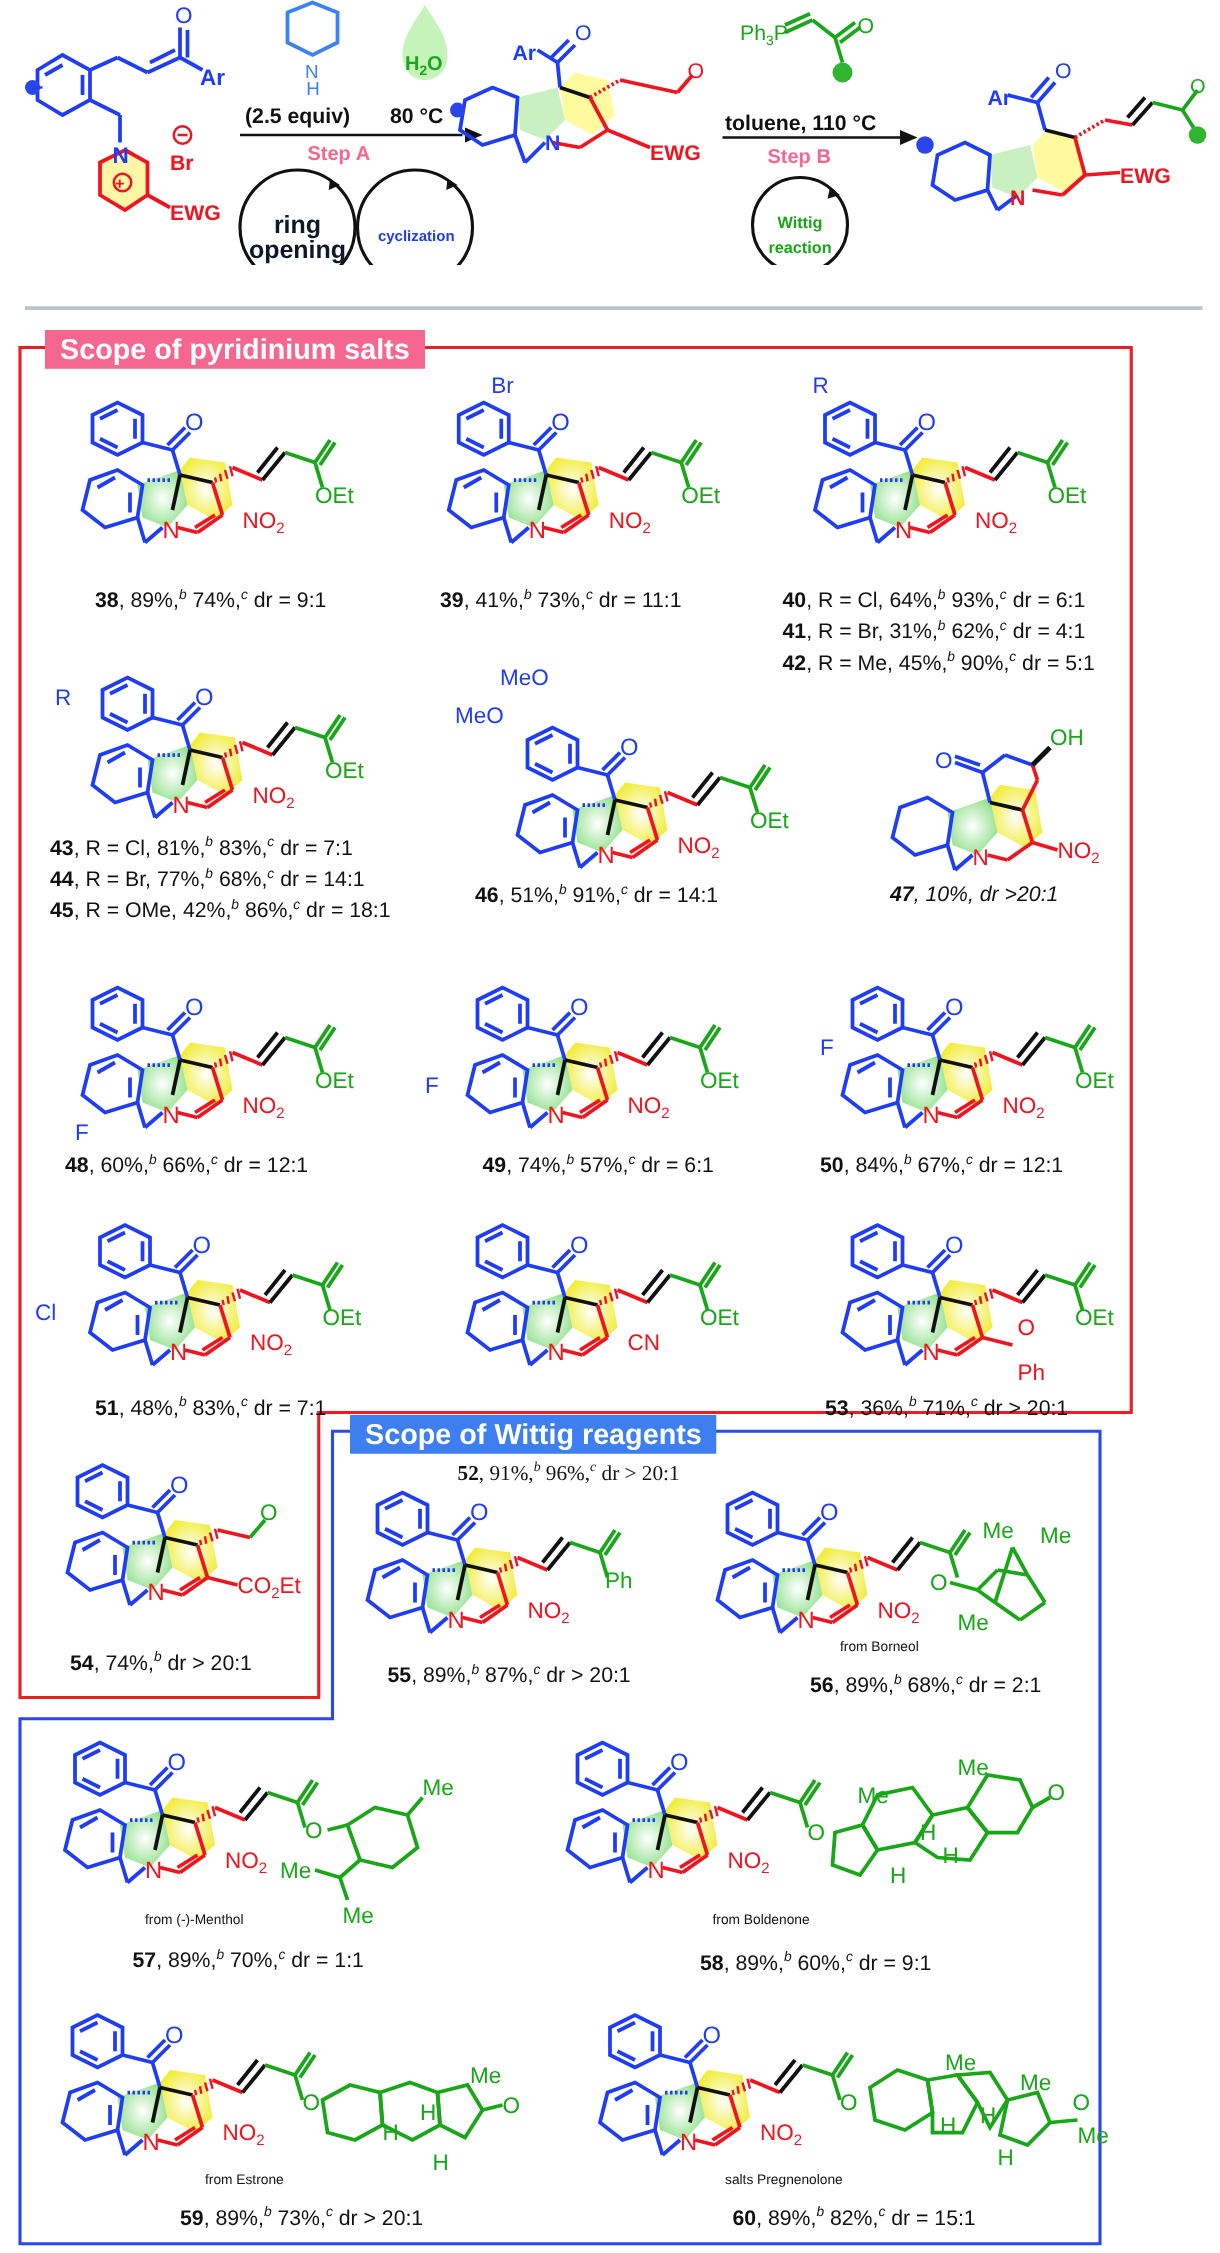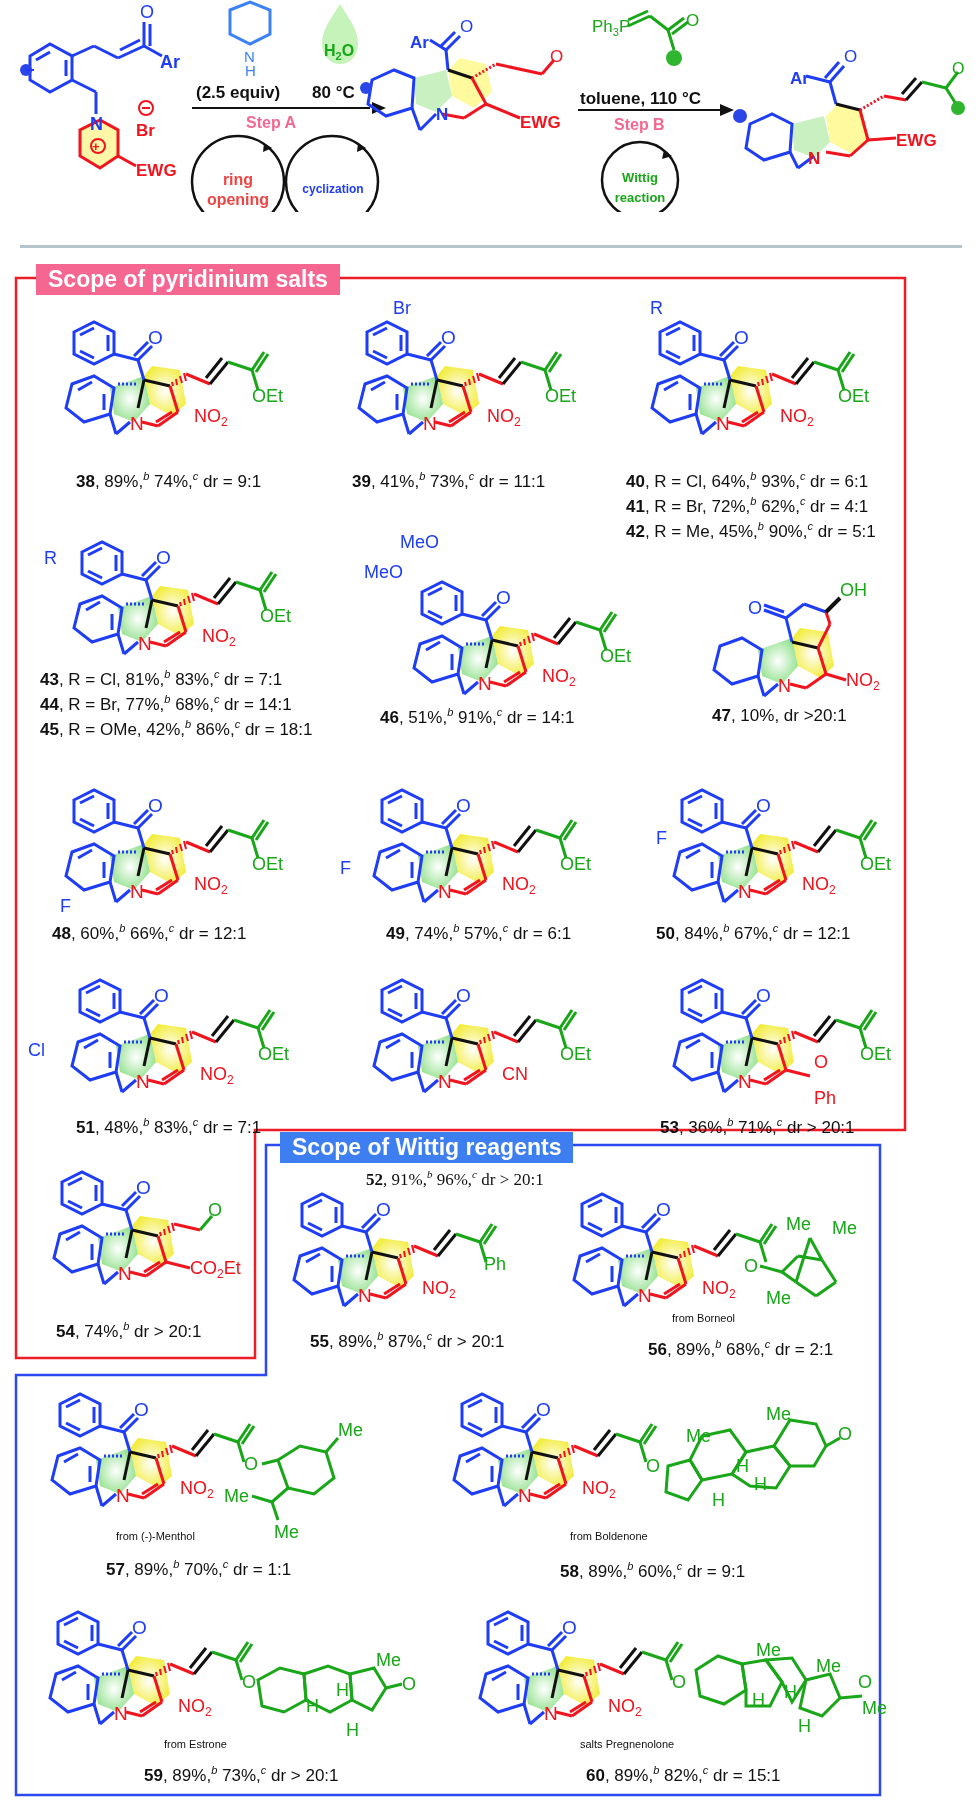--- a/index.html
+++ b/index.html
@@ -205,21 +205,21 @@
       <text x="952" y="74" font-size="16" fill="#19a619" class="scheme-text" style="font-weight:normal">O</text>
       <line x1="946" y1="88" x2="956" y2="104" stroke="#19a619" stroke-width="3"></line>
       <circle cx="958" cy="108" r="7" fill="#2fb52f"></circle>
       <text x="808" y="164" font-size="17" fill="#f0141e" class="scheme-text">N</text>
       <text x="790" y="84" font-size="17" fill="#1f3df5" class="scheme-text">Ar</text>
       <text x="844" y="62" font-size="17" fill="#1f3df5" class="scheme-text" style="font-weight:normal">O</text>
       <line x1="868" y1="140" x2="896" y2="138" stroke="#f0141e" stroke-width="3"></line>
       <text x="896" y="146" font-size="17" fill="#f0141e" class="scheme-text">EWG</text>
     </g>
   </svg>
-  <div class="abs scheme-text" style="left:198px;top:170px;width:80px;text-align:center;color:#ef4444;font-size:16px;line-height:20px;">ring opening</div>
+  <div class="abs scheme-text" style="left:198px;top:170px;width:80px;text-align:center;color:#0f172a;font-size:20px;line-height:20px;">ring opening</div>
   <div class="abs scheme-text" style="left:288px;top:182px;width:90px;text-align:center;color:#1f3df5;font-size:12px;">cyclization</div>
   <div class="abs scheme-text" style="left:600px;top:168px;width:80px;text-align:center;color:#19a619;font-size:13px;line-height:20px;">Wittig reaction</div>
 </div>
 
 <div class="abs" style="left:20px;top:245px;width:942px;height:3px;background:#b7c4cc;"></div>
 
 <svg class="abs" style="left:0;top:0" width="976" height="1802">
 
   <path d="M 36 278 L 16 278 L 16 1358 L 255 1358 L 255 1130 L 905 1130 L 905 278 L 280 278" fill="none" stroke="#ee1c24" stroke-width="2.5"></path>
 
@@ -458,27 +458,27 @@
       <text x="286" y="98" fill="#19a619">H</text>
         <text x="318" y="90" fill="#19a619">H</text>
         <text x="332" y="124" fill="#19a619">H</text>
       </g>
   </g>
 </svg>
 
 <div class="caption" style="left:76px;top:470px;"><b>38</b><span>, 89%,</span><sup>b</sup><span> 74%,</span><sup>c</sup><span> dr = 9:1</span></div>
 <div class="caption" style="left:352px;top:470px;"><b>39</b><span>, 41%,</span><sup>b</sup><span> 73%,</span><sup>c</sup><span> dr = 11:1</span></div>
 <div class="caption" style="left:626px;top:470px;"><b>40</b><span>, R = Cl, 64%,</span><sup>b</sup><span> 93%,</span><sup>c</sup><span> dr = 6:1</span></div>
-<div class="caption" style="left:626px;top:495px;"><b>41</b><span>, R = Br, 72%,</span><sup>b</sup><span> 62%,</span><sup>c</sup><span> dr = 4:1</span></div>
+<div class="caption" style="left:626px;top:495px;"><b>41</b><span>, R = Br, 31%,</span><sup>b</sup><span> 62%,</span><sup>c</sup><span> dr = 4:1</span></div>
 <div class="caption" style="left:626px;top:520px;"><b>42</b><span>, R = Me, 45%,</span><sup>b</sup><span> 90%,</span><sup>c</sup><span> dr = 5:1</span></div>
 <div class="caption" style="left:40px;top:668px;"><b>43</b><span>, R = Cl, 81%,</span><sup>b</sup><span> 83%,</span><sup>c</sup><span> dr = 7:1</span></div>
 <div class="caption" style="left:40px;top:693px;"><b>44</b><span>, R = Br, 77%,</span><sup>b</sup><span> 68%,</span><sup>c</sup><span> dr = 14:1</span></div>
 <div class="caption" style="left:40px;top:718px;"><b>45</b><span>, R = OMe, 42%,</span><sup>b</sup><span> 86%,</span><sup>c</sup><span> dr = 18:1</span></div>
 <div class="caption" style="left:380px;top:706px;"><b>46</b><span>, 51%,</span><sup>b</sup><span> 91%,</span><sup>c</sup><span> dr = 14:1</span></div>
-<div class="caption" style="left:712px;top:706px;"><b>47</b><span>, 10%, dr &gt;20:1</span></div>
+<div class="caption" style="left:712px;top:706px;font-style:italic;"><b>47</b><span>, 10%, dr &gt;20:1</span></div>
 <div class="caption" style="left:52px;top:922px;"><b>48</b><span>, 60%,</span><sup>b</sup><span> 66%,</span><sup>c</sup><span> dr = 12:1</span></div>
 <div class="caption" style="left:386px;top:922px;"><b>49</b><span>, 74%,</span><sup>b</sup><span> 57%,</span><sup>c</sup><span> dr = 6:1</span></div>
 <div class="caption" style="left:656px;top:922px;"><b>50</b><span>, 84%,</span><sup>b</sup><span> 67%,</span><sup>c</sup><span> dr = 12:1</span></div>
 <div class="caption" style="left:76px;top:1116px;"><b>51</b><span>, 48%,</span><sup>b</sup><span> 83%,</span><sup>c</sup><span> dr = 7:1</span></div>
 <div class="caption" style="left:366px;top:1168px;font-family:Liberation Serif, serif;"><b>52</b><span>, 91%,</span><sup>b</sup><span> 96%,</span><sup>c</sup><span> dr &gt; 20:1</span></div>
 <div class="caption" style="left:660px;top:1116px;"><b>53</b><span>, 36%,</span><sup>b</sup><span> 71%,</span><sup>c</sup><span>  dr &gt; 20:1</span></div>
 <div class="caption" style="left:56px;top:1320px;"><b>54</b><span>, 74%,</span><sup>b</sup><span> dr &gt; 20:1</span></div>
 <div class="caption" style="left:310px;top:1330px;"><b>55</b><span>, 89%,</span><sup>b</sup><span> 87%,</span><sup>c</sup><span> dr &gt; 20:1</span></div>
 <div class="sublabel" style="left:672px;top:1312px;">from Borneol</div>
 <div class="caption" style="left:648px;top:1338px;"><b>56</b><span>, 89%,</span><sup>b</sup><span> 68%,</span><sup>c</sup><span> dr = 2:1</span></div>

